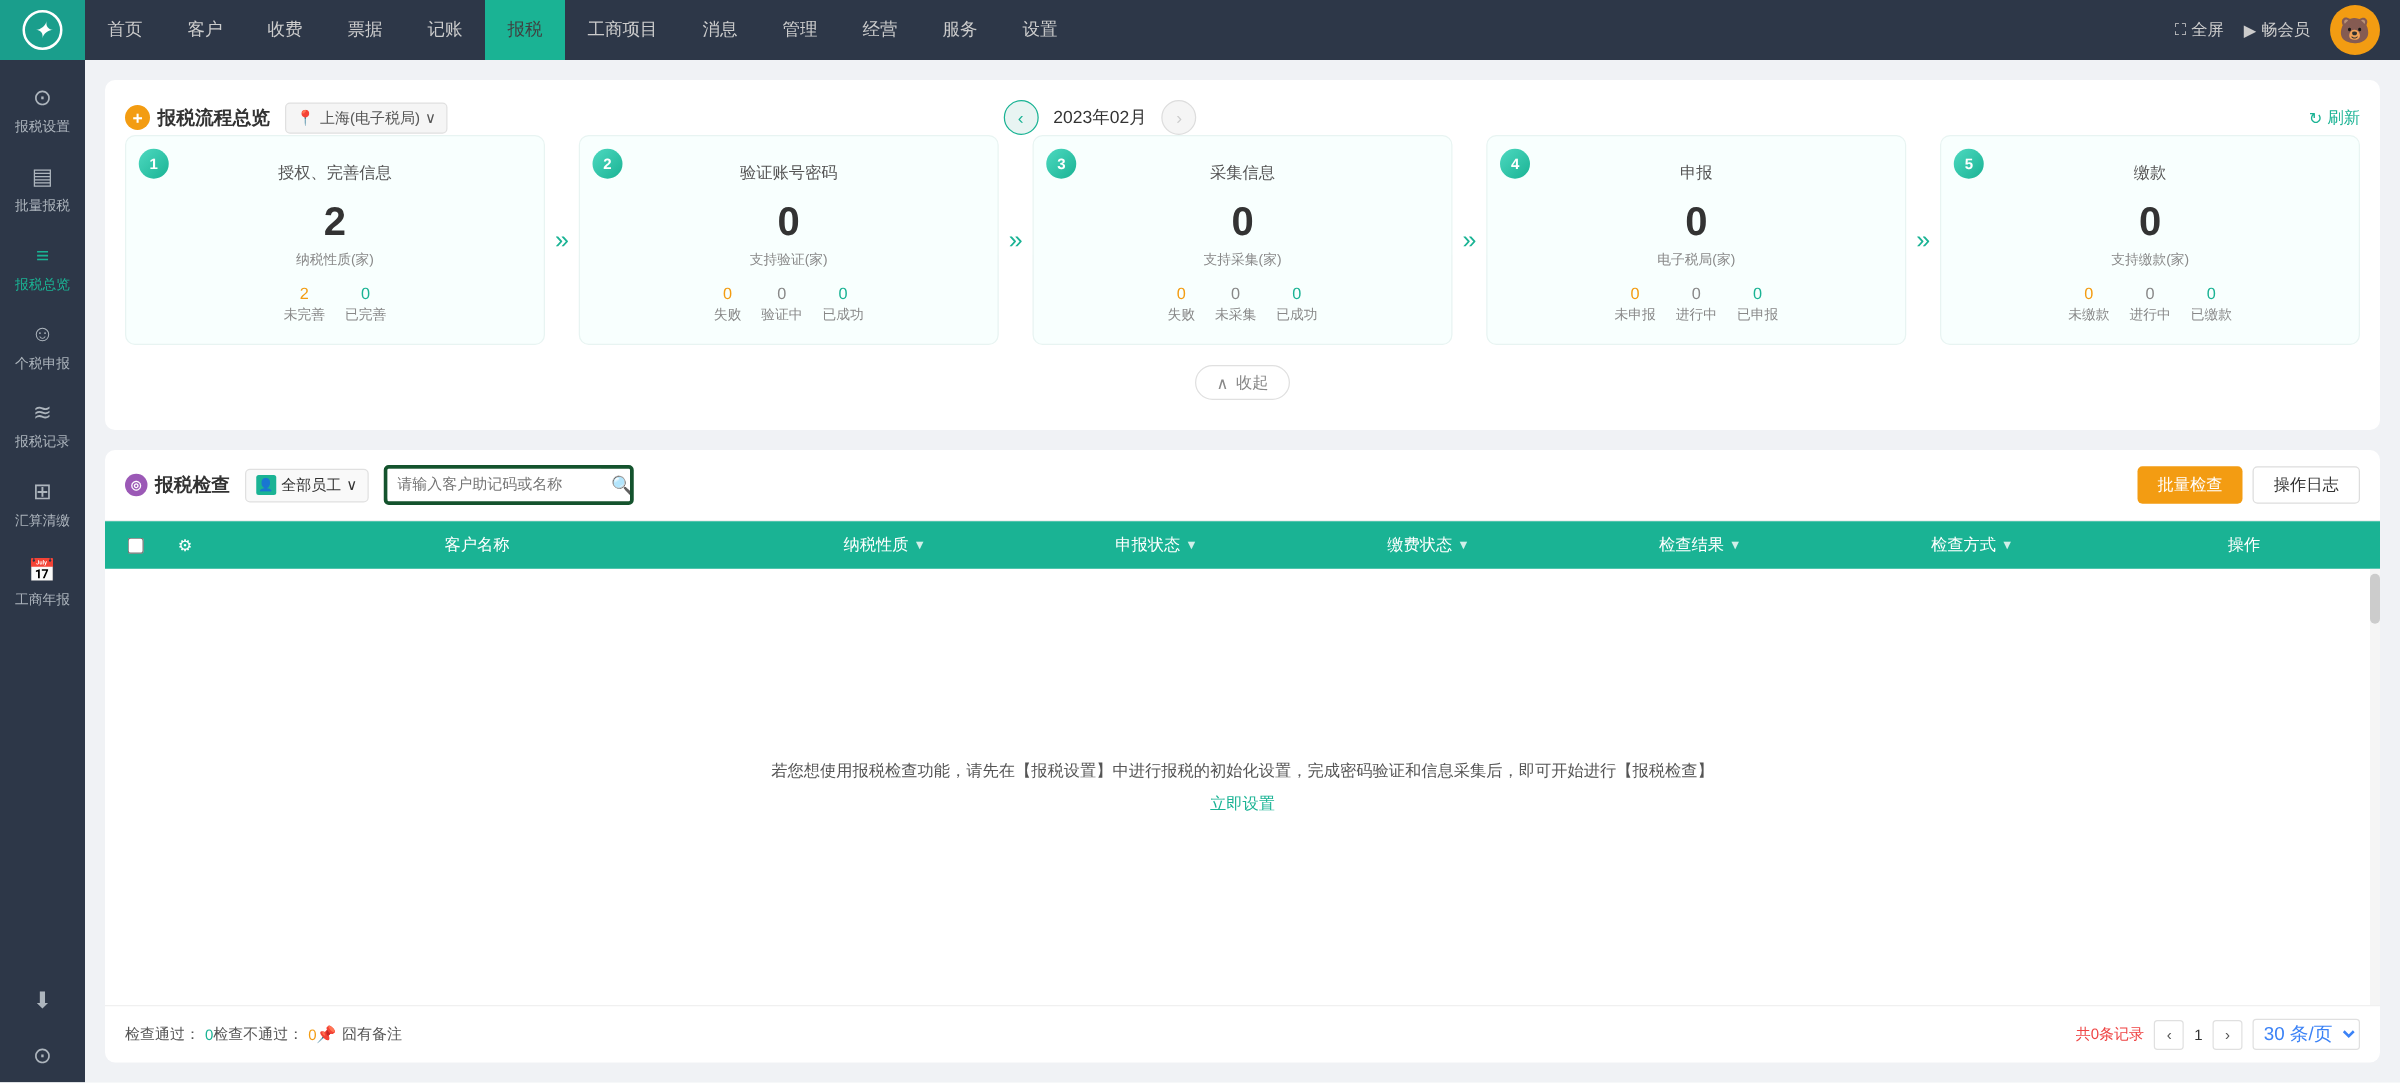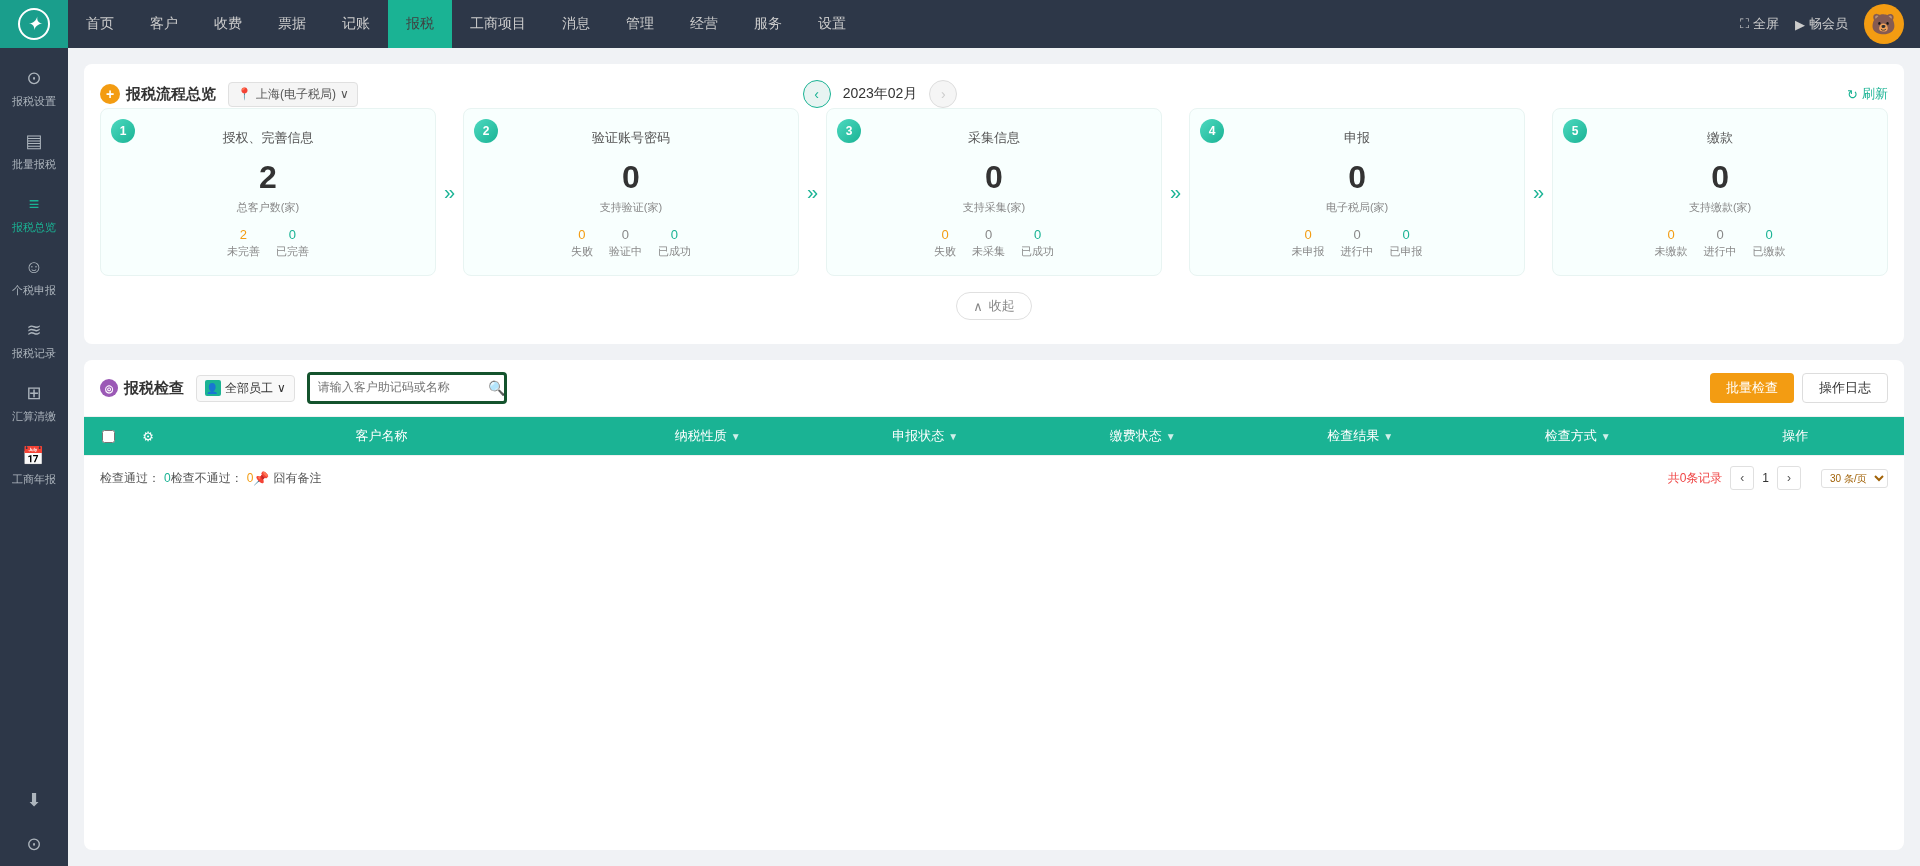--- a/index.html
+++ b/index.html
@@ -517,25 +517,24 @@
       background: #fff;
     }
     .page-num {
       font-size: 12px;
       color: #333;
     }
     .per-page-select {
       border: 1px solid #e0e0e0;
       border-radius: 3px;
       padding: 2px 4px;
-      font-size: 10px;
-      color: #a16207;
+      font-size: 15px;
+      color: #3b82f6;
       background: #fff;
       cursor: pointer;
-      margin-left: 12px;
     }
 
     
     .table-scroll {
       position: absolute;
       right: 0;
       top: 0;
       bottom: 0;
       width: 8px;
       background: #f5f5f5;
@@ -658,21 +657,21 @@
           <span>刷新</span>
         </div>
       </div>
 
       <div class="overview-steps">
 
         <div class="step-card">
           <div class="step-number">1</div>
           <div class="step-title">授权、完善信息</div>
           <div class="step-count">2</div>
-          <div class="step-subtitle">总客户数(家)</div>
+          <div class="step-subtitle">纳税性质(家)</div>
           <div class="step-stats">
             <div class="step-stat">
               <span class="stat-val" style="color:#f39c12">2</span>
               <span class="stat-label">未完善</span>
             </div>
             <div class="step-stat">
               <span class="stat-val teal">0</span>
               <span class="stat-label">已完善</span>
             </div>
           </div>
@@ -826,20 +825,30 @@
         </div>
         <div class="th-cell">
           <span>检查方式</span>
           <span class="filter-icon">▼</span>
         </div>
         <div class="th-cell">
           <span>操作</span>
         </div>
       </div>
 
+      <div class="table-body" style="position:relative;">
+        <div class="empty-message">
+          <span>若您想使用报税检查功能，请先在【报税设置】中进行报税的初始化设置，完成密码验证和信息采集后，即可开始进行【报税检查】</span>
+          <br>
+          <a class="setup-link">立即设置</a>
+        </div>
+        <div class="table-scroll">
+          <div class="table-scroll-thumb"></div>
+        </div>
+      </div>
 
       <div class="table-footer">
         <div class="footer-stat">
           <span>检查通过：</span>
           <span class="footer-stat-link">0</span>
         </div>
         <div class="footer-stat">
           <span>检查不通过：</span>
           <span class="footer-stat-link orange">0</span>
         </div>

